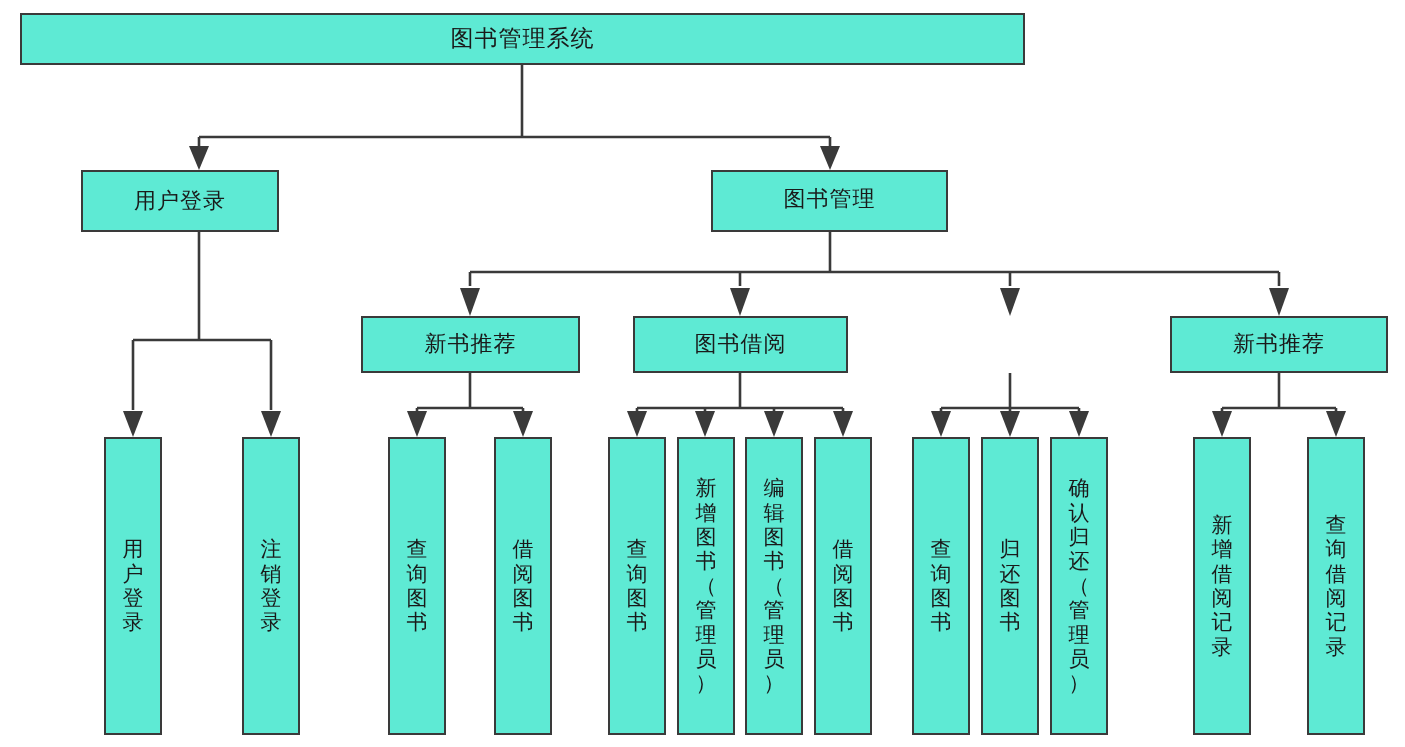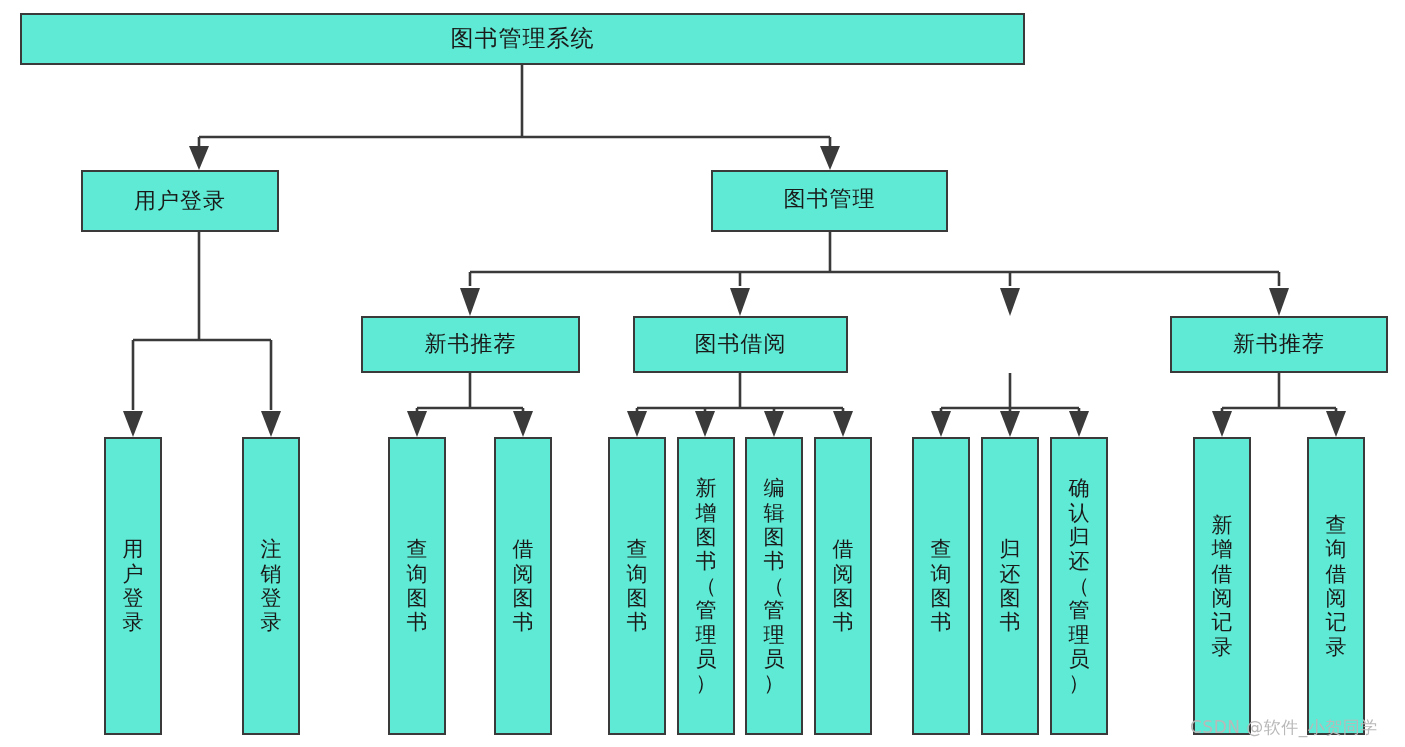--- a/index.html
+++ b/index.html
@@ -278,15 +278,14 @@
     <span class="vtext">
         <span>查</span>
         <span>询</span>
         <span>借</span>
         <span>阅</span>
         <span>记</span>
         <span>录</span>
       </span>
   </div>
 
-  <div class="watermark" style="left:1190px; top:716px;">CSDN @软件_小贺同学</div>
 
 </div>
 
 </body></html>

